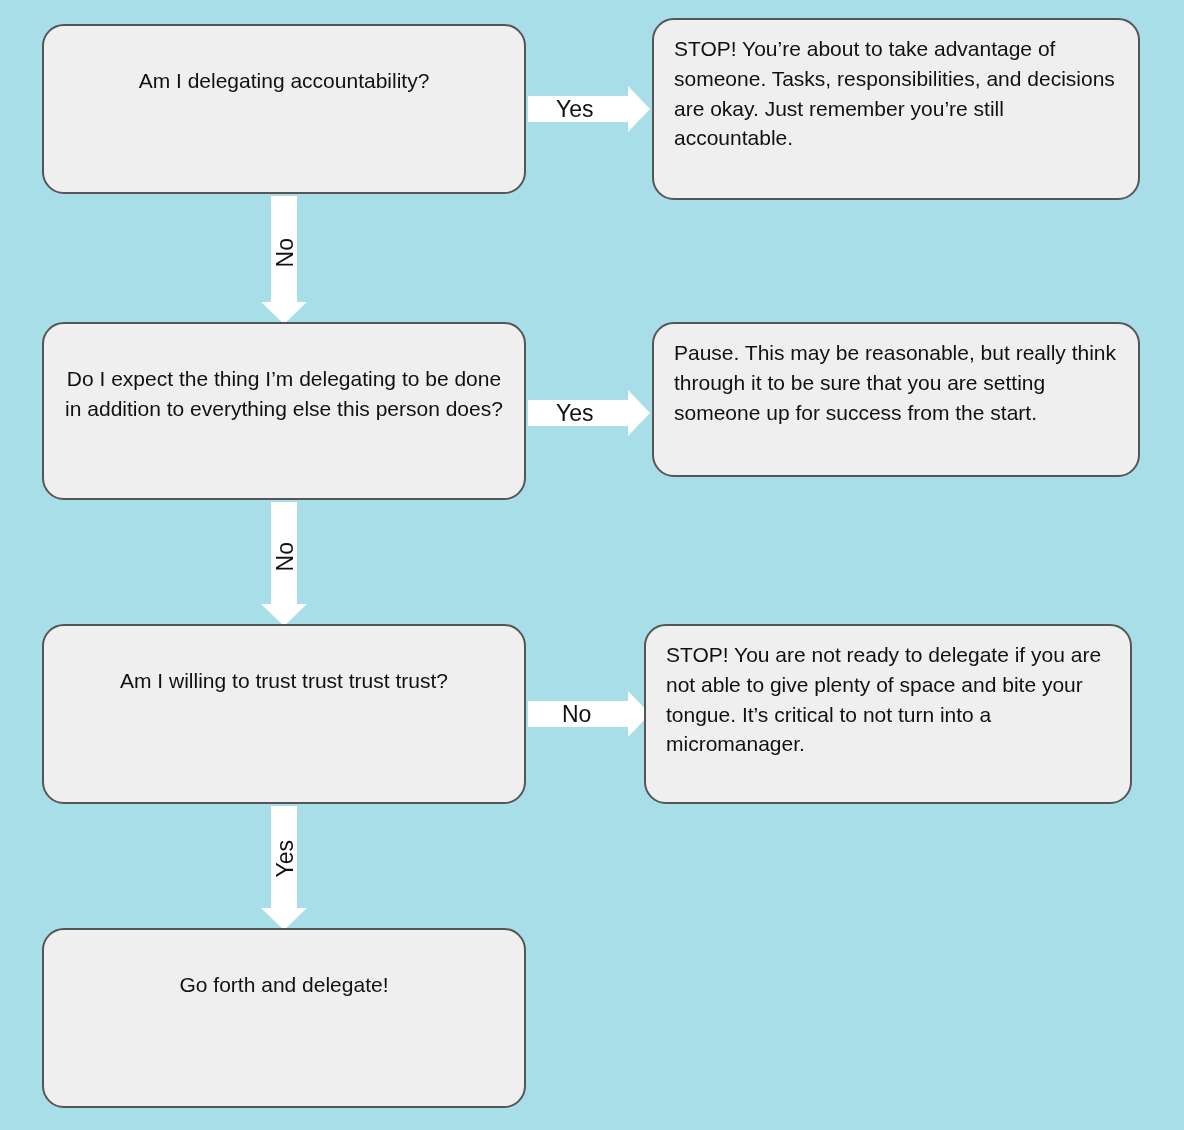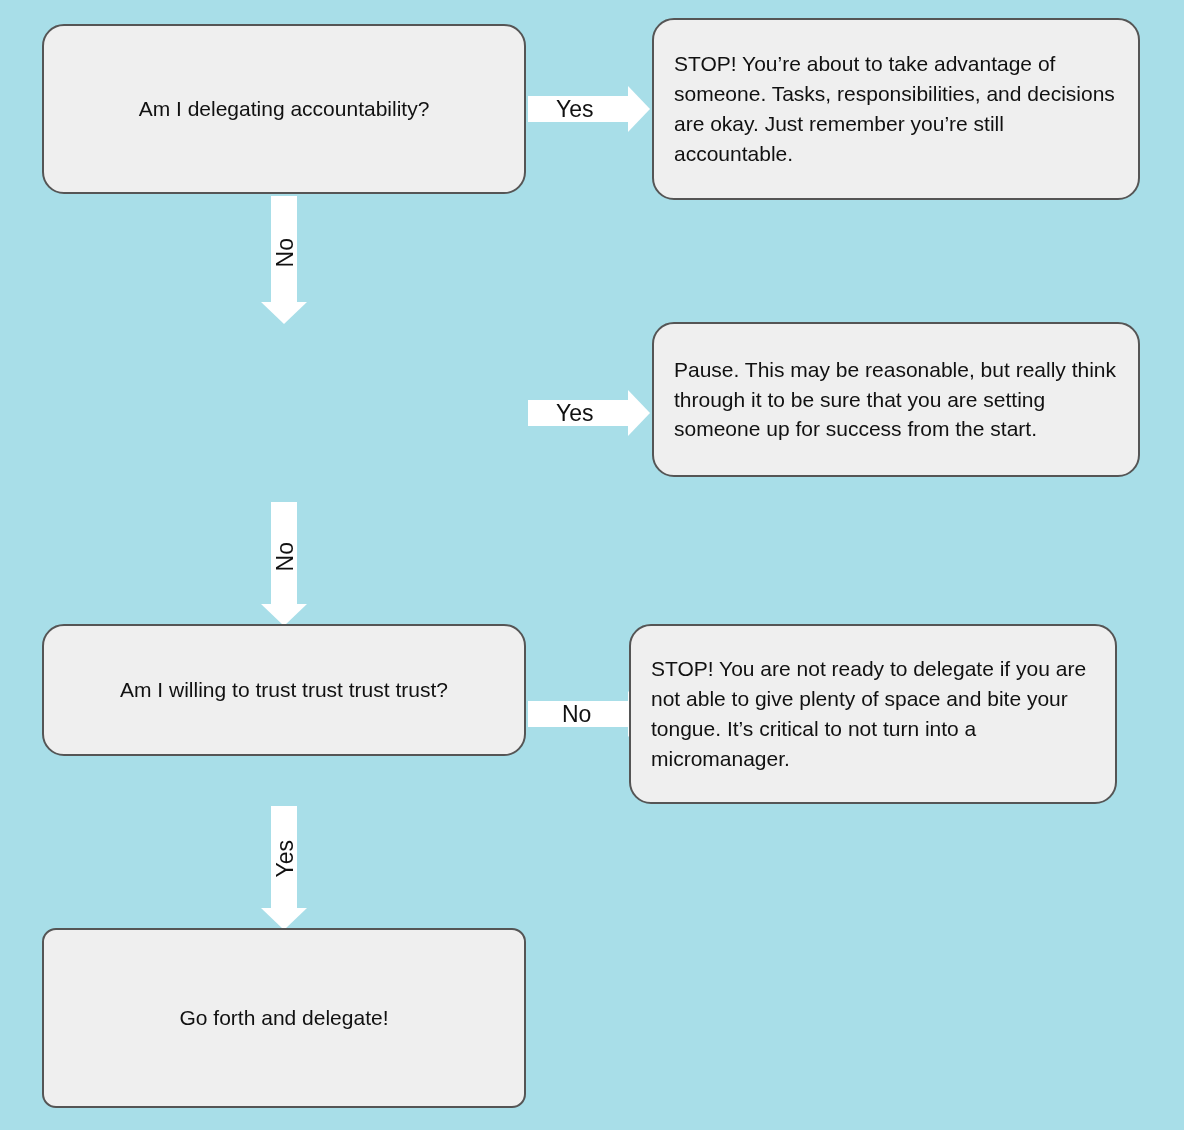--- a/index.html
+++ b/index.html
@@ -18,33 +18,34 @@
     width: 1184px;
     height: 1130px;
   }
   .node {
     position: absolute;
     background: #efefef;
     border: 2px solid #555555;
     border-radius: 22px;
     box-sizing: border-box;
     display: flex;
-    align-items: center;
+    align-items: flex-start;
     justify-content: center;
     padding: 14px 20px;
   }
   .node .node-text {
     font-size: 21px;
     line-height: 1.42;
     color: #111111;
     text-align: center;
     white-space: pre-line;
   }
   .node.left .node-text {
     text-align: center;
+    margin-top: 26px;
   }
   .node.right {
     justify-content: flex-start;
   }
   .node.right .node-text {
     text-align: left;
   }
   
   .arrow-v {
     position: absolute;
@@ -103,50 +104,53 @@
 
   <div class="node right" style="left:652px; top:18px; width:488px; height:182px;">
     <span class="node-text">STOP! You’re about to take advantage of someone. Tasks, responsibilities, and decisions are okay. Just remember you’re still accountable.</span>
   </div>
 
   <div class="arrow-v" style="left:271px; top:196px; height:108px;">
     <span class="head"></span>
   </div>
   <div class="edge-label vertical" style="left:274px; top:238px;">No</div>
 
+  <div class="node left" style="left:42px; top:322px; width:484px; height:178px;">
+    <span class="node-text">Do I expect the thing I’m delegating to be done in addition to everything else this person does?</span>
+  </div>
 
   <div class="arrow-h" style="left:528px; top:400px; width:102px;">
     <span class="head"></span>
   </div>
   <div class="edge-label" style="left:556px; top:402px;">Yes</div>
 
   <div class="node right" style="left:652px; top:322px; width:488px; height:155px;">
     <span class="node-text">Pause. This may be reasonable, but really think through it to be sure that you are setting someone up for success from the start.</span>
   </div>
 
   <div class="arrow-v" style="left:271px; top:502px; height:104px;">
     <span class="head"></span>
   </div>
   <div class="edge-label vertical" style="left:274px; top:542px;">No</div>
 
-  <div class="node left" style="left:42px; top:624px; width:484px; height:132px;">
+  <div class="node left" style="left:42px; top:624px; width:484px; height:180px;">
     <span class="node-text">Am I willing to trust trust trust trust?</span>
   </div>
 
   <div class="arrow-h" style="left:528px; top:701px; width:102px;">
     <span class="head"></span>
   </div>
   <div class="edge-label" style="left:562px; top:703px;">No</div>
 
-  <div class="node right" style="left:629px; top:624px; width:488px; height:180px;">
+  <div class="node right" style="left:644px; top:624px; width:488px; height:180px;">
     <span class="node-text">STOP! You are not ready to delegate if you are not able to give plenty of space and bite your tongue. It’s critical to not turn into a micromanager.</span>
   </div>
 
   <div class="arrow-v" style="left:271px; top:806px; height:104px;">
     <span class="head"></span>
   </div>
   <div class="edge-label vertical" style="left:274px; top:840px;">Yes</div>
 
-  <div class="node left" style="left:42px; top:928px; width:484px; height:180px;border-radius:14px;">
+  <div class="node left" style="left:42px; top:928px; width:484px; height:180px;">
     <span class="node-text">Go forth and delegate!</span>
   </div>
 
 </div>
 
 </body></html>

